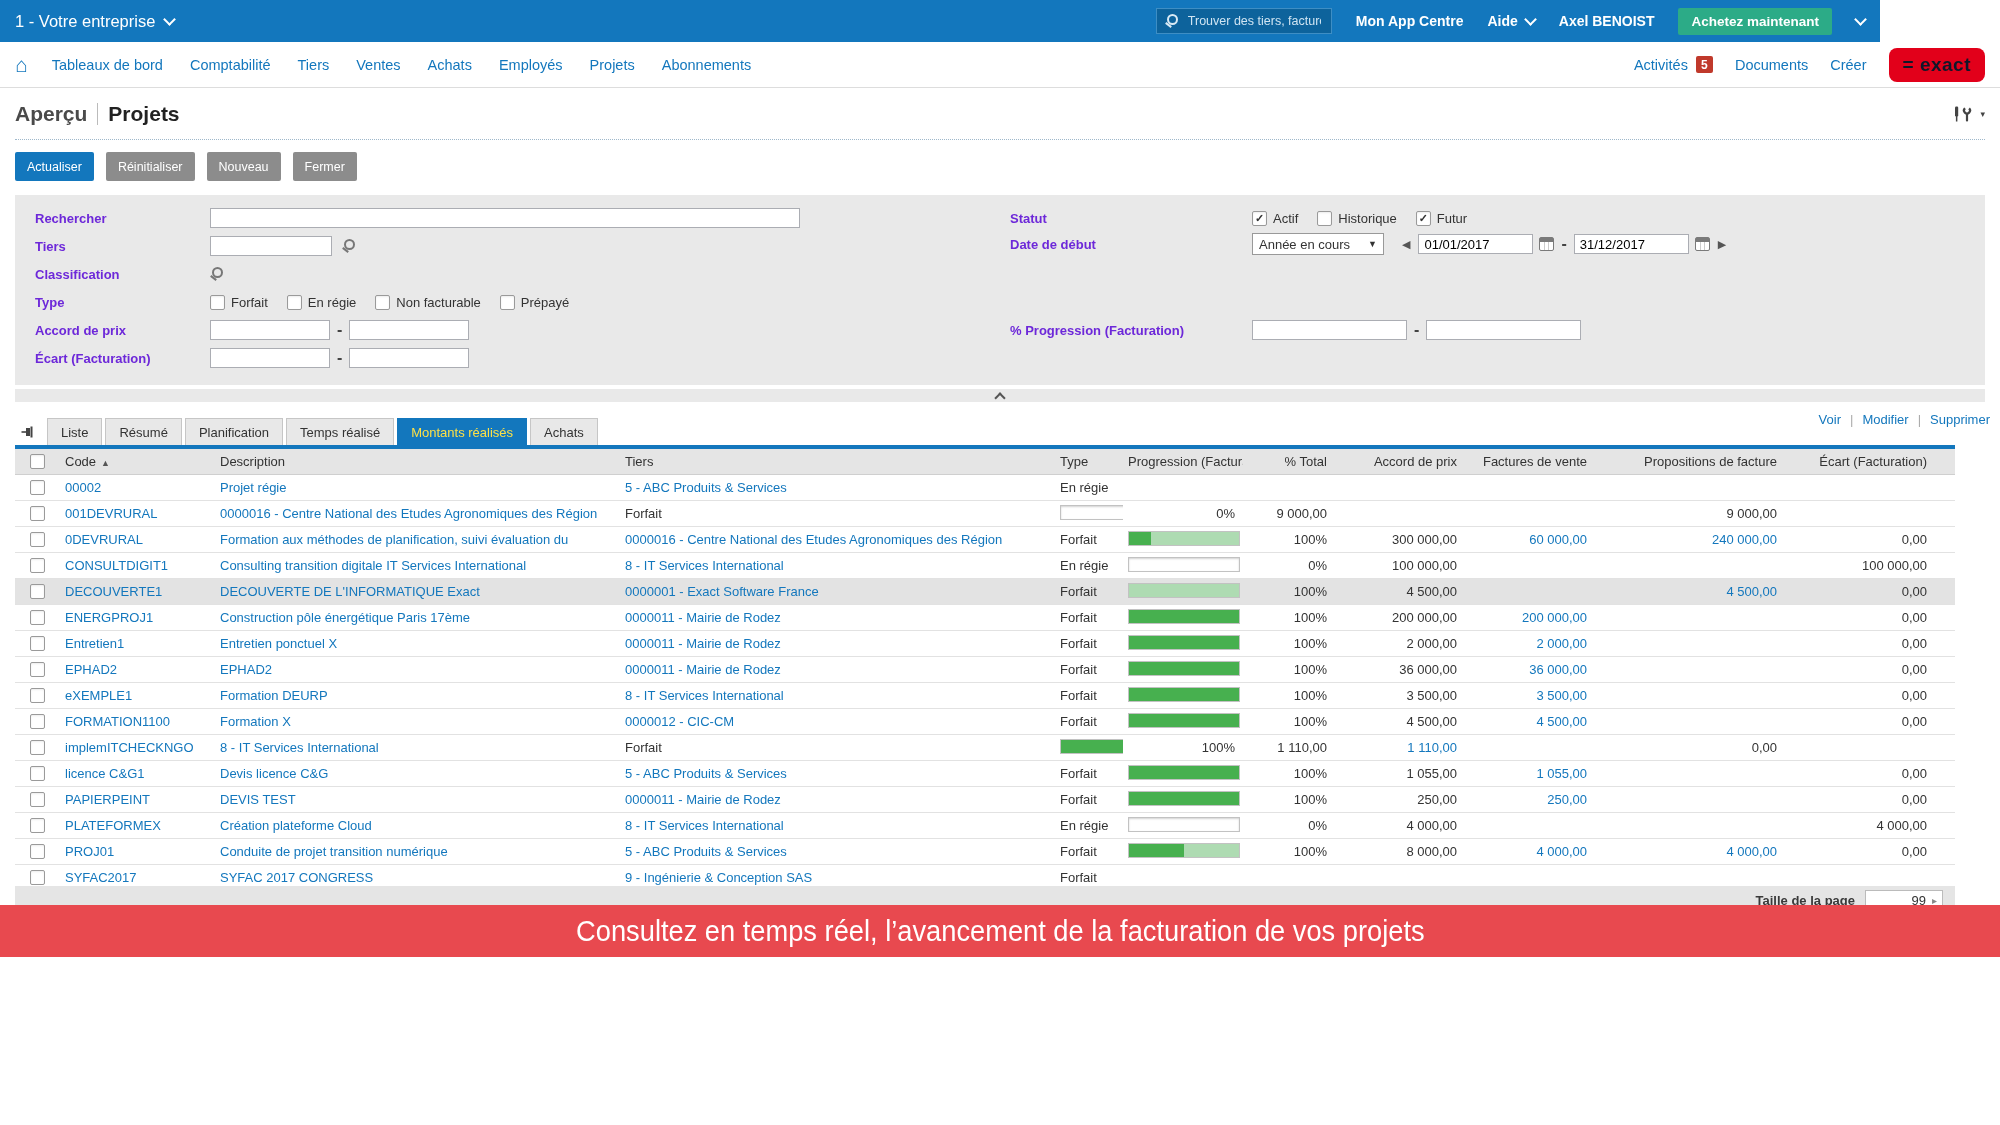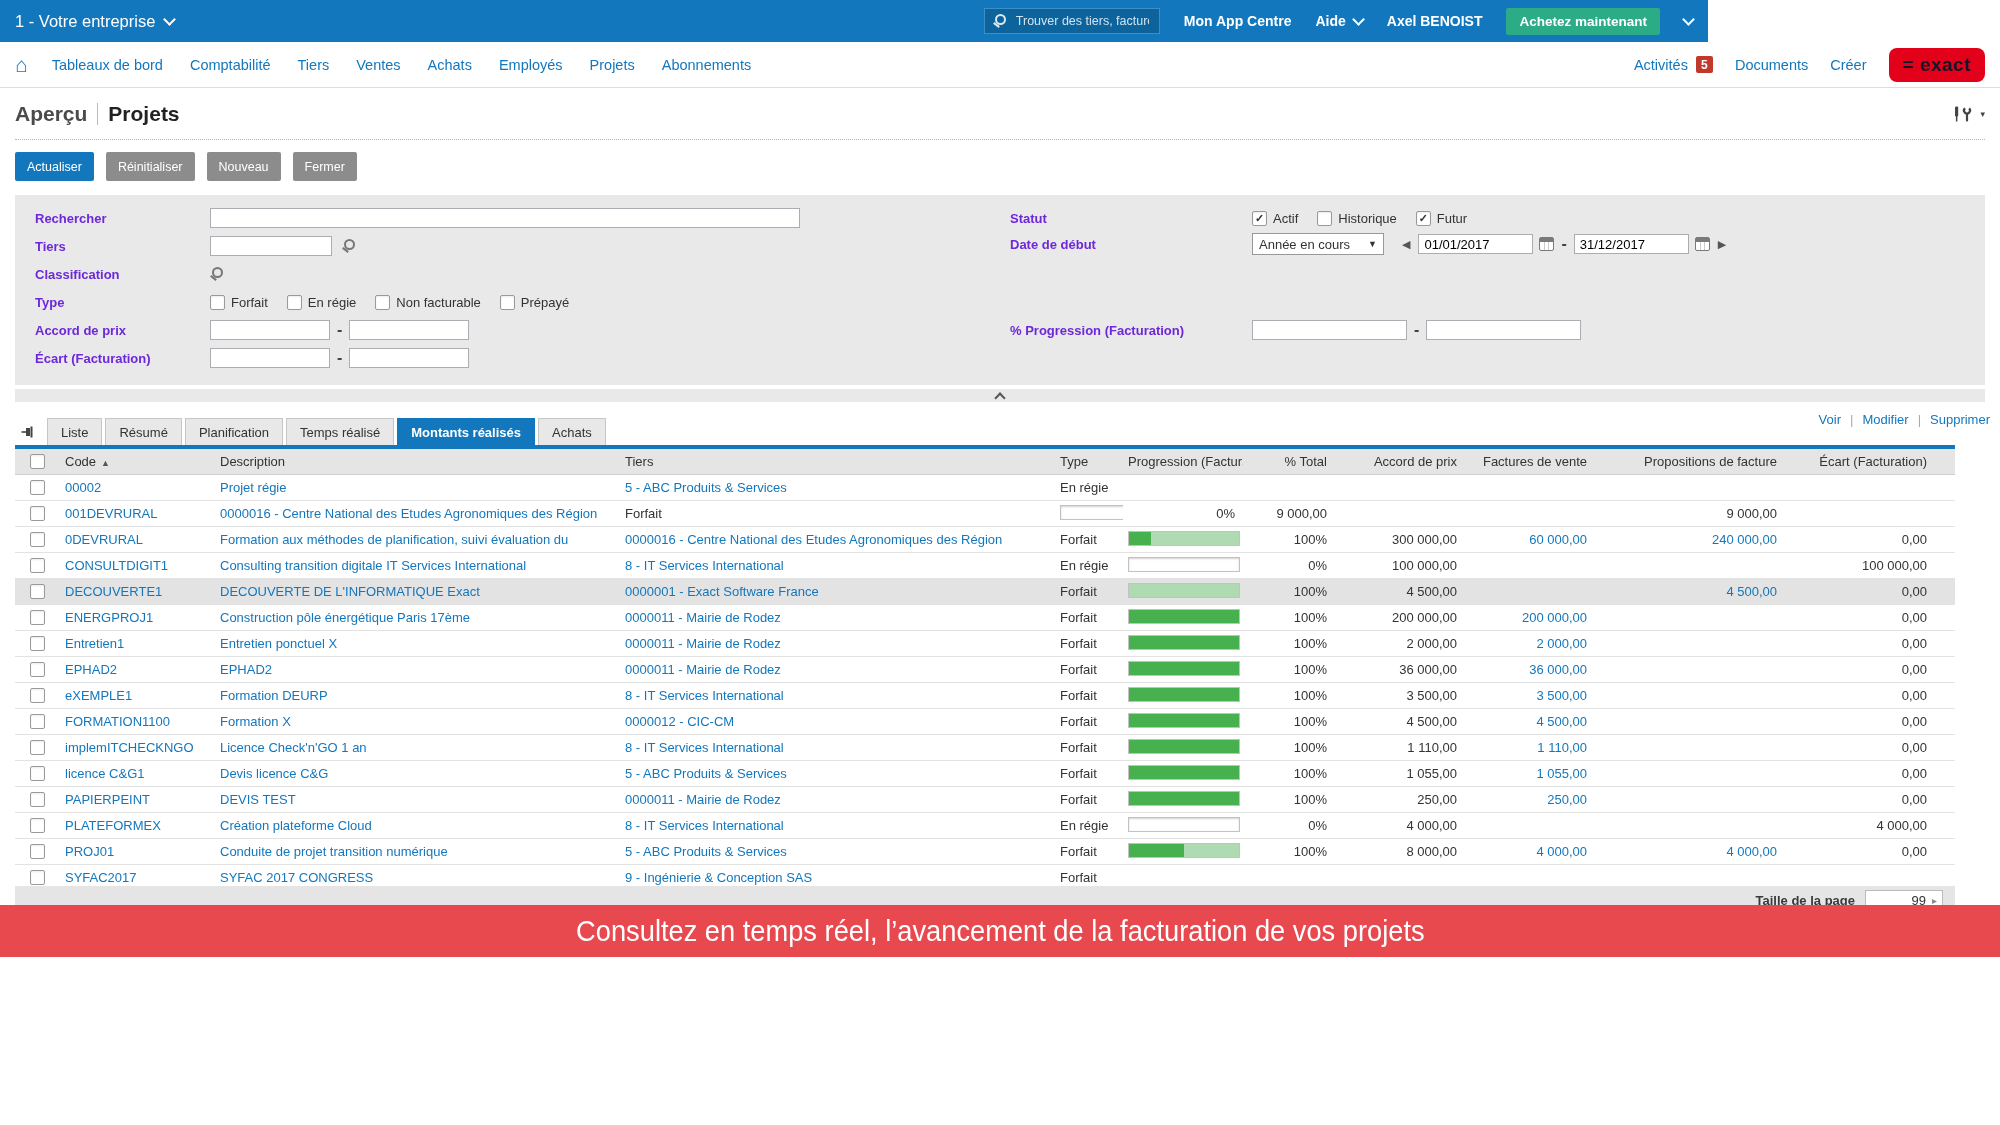--- a/index.html
+++ b/index.html
@@ -1,20 +1,20 @@
 <!DOCTYPE html>
 <html><head>
 <meta charset="utf-8">
 <style>
   html,body{margin:0;padding:0}
   body{width:2000px;height:1125px;position:relative;font-family:"Liberation Sans",sans-serif;background:#fff;color:#333;overflow:hidden;
     --cols:45px 155px 405px 435px 68px 120px 92px 130px 130px 190px 150px;}
 
   
-  .topbar{position:absolute;top:0;left:0;width:1708px;height:42px;background:var(--accent,#1377bd);display:flex;align-items:center;justify-content:space-between;padding:16px 15px;box-sizing:border-box;color:#fff}
+  .topbar{position:absolute;top:0;left:0;width:1880px;height:42px;background:var(--accent,#1377bd);display:flex;align-items:center;justify-content:space-between;padding:16px 15px;box-sizing:border-box;color:#fff}
   .company{font-size:16.5px;display:flex;align-items:center;gap:10px;cursor:pointer}
   .chev{width:7px;height:7px;border-right:2px solid currentColor;border-bottom:2px solid currentColor;transform:rotate(45deg);display:inline-block;margin-top:-4px}
   .topbar-right{display:flex;align-items:center;gap:24px}
   .searchbox{width:176px;height:26px;background:var(--topbar-search-bg,#0d639c);border:1px solid #3e8ec4;display:flex;align-items:center;padding:0 8px;gap:7px;box-sizing:border-box}
   .searchbox input{background:transparent;border:none;outline:none;color:#eaf4fb;font-size:12.5px;width:100%;font-family:inherit}
   .searchbox input::placeholder{color:#cfe4f2}
   .tb-link{font-size:14px;font-weight:bold;display:flex;gap:8px;align-items:center;cursor:pointer;white-space:nowrap}
   .buy-btn{background:var(--buy-green,#2cab87);height:27px;display:flex;align-items:center;padding:0 13px;border-radius:2px;font-size:13.5px;font-weight:bold;cursor:pointer;white-space:nowrap}
 
   
@@ -64,21 +64,21 @@
   .nav-arrow{color:#555;font-size:11px;cursor:pointer;margin:0 8px}
   .cal{display:inline-block;width:15px;height:14px;border:1px solid #7a7a7a;border-radius:2px;box-sizing:border-box;background:linear-gradient(#7a7a7a 0 4px,transparent 4px),linear-gradient(to right,transparent 4px,#ccc 4px,#ccc 5px,transparent 5px,transparent 8px,#ccc 8px,#ccc 9px,transparent 9px),#fff;margin-left:6px;cursor:pointer}
   .collapse-strip{position:absolute;top:389px;left:15px;width:1970px;height:13px;background:var(--panel-gray,#e9e9e9);display:flex;align-items:center;justify-content:center;cursor:pointer}
   .chev-up{width:6px;height:6px;border-right:2px solid #555;border-bottom:2px solid #555;transform:rotate(-135deg);margin-top:4px}
 
   
   .tabs-row{position:absolute;top:418px;left:15px;width:1975px;height:27px;display:flex;align-items:flex-end}
   .pin{width:26px;height:27px;display:flex;align-items:center;justify-content:center;cursor:pointer}
   .tabs{display:flex;gap:3px;margin-left:6px}
   .tab{height:27px;line-height:27px;padding:0 13px;background:var(--tab-inactive,#e8e8e8);border:1px solid #c6c6c6;border-bottom:none;font-size:13px;color:#333;cursor:pointer;box-sizing:border-box;white-space:nowrap}
-  .tab.active{background:var(--accent,#1377bd);color:#ffffff;font-weight:bold;border-color:var(--accent,#1377bd)}
+  .tab.active{background:var(--accent,#1377bd);color:#fde047;font-weight:normal;border-color:var(--accent,#1377bd)}
   .tab-actions{margin-left:auto;font-size:13px;display:flex;gap:9px;align-items:center;padding-bottom:18px}
   .action-link{color:var(--accent,#1377bd);cursor:pointer}
   .act-sep{color:#aaa}
   .blue-underline{position:absolute;top:445px;left:15px;width:1940px;height:4px;background:var(--accent,#1377bd)}
 
   
   .grid{position:absolute;top:449px;left:15px;width:1940px;font-size:13px}
   .thead{display:grid;grid-template-columns:var(--cols);background:#e5e5e5;height:25px;line-height:25px;border-bottom:1px solid #cfcfcf;color:#333}
   .th{padding:0 5px;white-space:nowrap;overflow:hidden;cursor:pointer}
   .th.num{text-align:right;padding-right:8px}
@@ -497,21 +497,20 @@
         <span class="cell num">4 500,00</span>
         <a class="cell num cell-link">4 500,00</a>
         <span class="cell num"></span>
         <span class="cell num">0,00</span>
       </div>
       <div class="trow">
         <span class="cb-cell">
           <span class="cb"></span>
         </span>
         <a class="cell cell-link">implemITCHECKNGO</a>
-        <a class="cell cell-link">Licence Check'n'GO 1 an</a>
         <a class="cell cell-link">8 - IT Services International</a>
         <span class="cell">Forfait</span>
         <span class="cell">
           <span class="bar">
             <span class="seg-dark" style="width: 100%;"></span>
             <span class="seg-light" style="width: 0%;"></span>
           </span>
         </span>
         <span class="cell num">100%</span>
         <span class="cell num">1 110,00</span>

